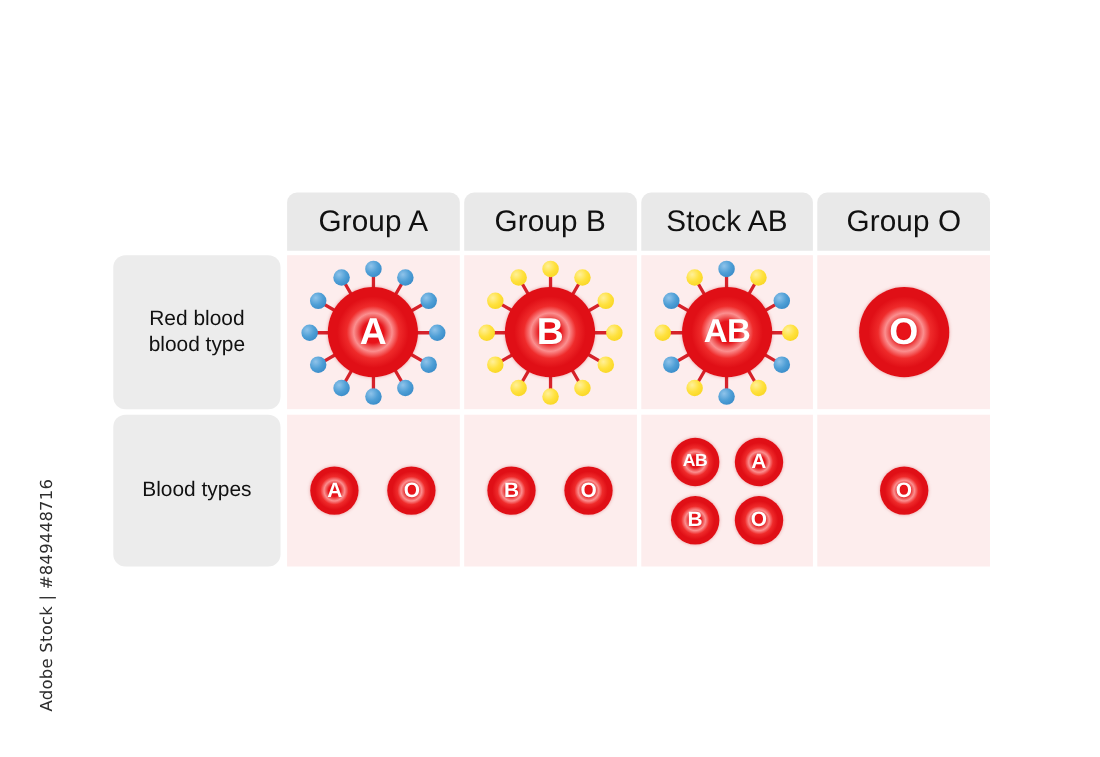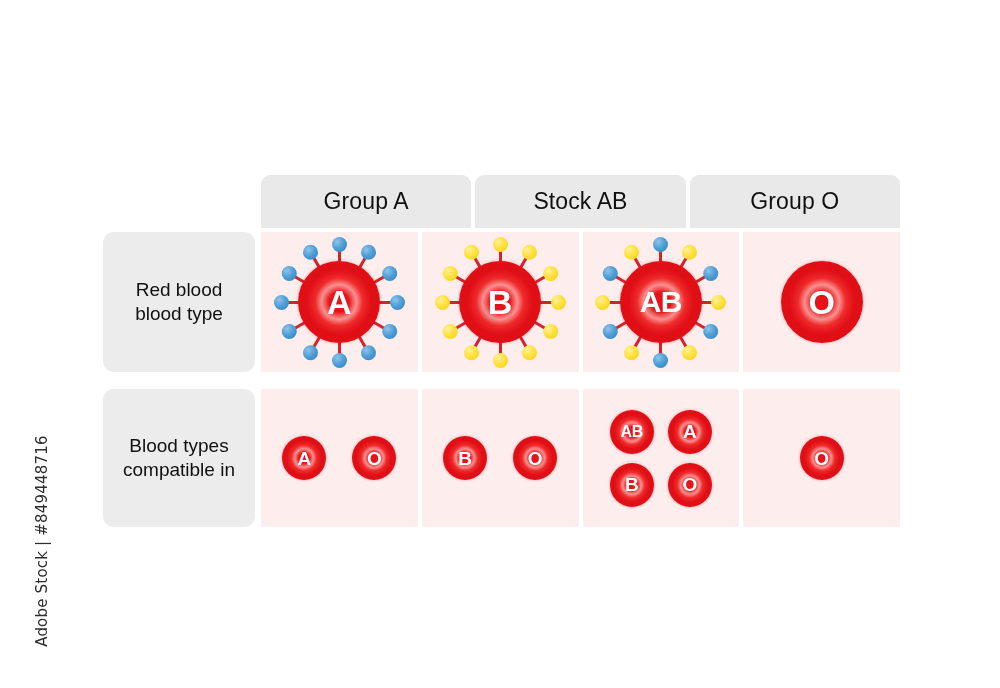--- a/index.html
+++ b/index.html
@@ -18,35 +18,35 @@
     font-family:"DejaVu Sans",sans-serif;
   }
 
   
   #table{
     position:absolute;left:103px;top:175px;
     width:797px;height:340px;
   }
   .row{display:flex;width:100%;}
   #header-row{height:53px;margin-bottom:4px;}
-  #row-rbc{height:140px;margin-bottom:17px;}
+  #row-rbc{height:140px;margin-bottom:5px;}
   #row-compat{height:138px;}
 
   .label-col{width:152px;flex:0 0 152px;margin-right:6px;}
   .data-col{flex:1 1 0;margin-right:4px;}
   .data-col:last-child{margin-right:0;text-align:right;}
 
   
   .hdr-spacer{background:transparent;}
   .hdr{
     background:#e9e9e9;border-radius:9px 9px 0 0;
     display:flex;align-items:center;justify-content:center;
     height:100%;
   }
-  .hdr-text{font-size:23px;color:#111;font-weight:400;letter-spacing:.1px;}
+  .hdr-text{font-size:27px;color:#111;font-weight:400;letter-spacing:.1px;}
 
   
   .lbl{
     background:#ececec;border-radius:11px;height:100%;
     display:flex;align-items:center;justify-content:center;
     text-align:center;padding:0 6px;box-sizing:border-box;
   }
   .lbl-text{font-size:19px;color:#111;line-height:1.28;}
 
   
@@ -122,20 +122,25 @@
 
   <div class="row" id="header-row">
     <div class="label-col hdr-spacer"></div>
 
     <div class="data-col">
       <div class="hdr">
         <span class="hdr-text">Group A</span>
       </div>
     </div>
 
+    <div class="data-col">
+      <div class="hdr">
+        <span class="hdr-text">Group B</span>
+      </div>
+    </div>
 
     <div class="data-col">
       <div class="hdr">
         <span class="hdr-text">Stock AB</span>
       </div>
     </div>
 
     <div class="data-col">
       <div class="hdr">
         <span class="hdr-text">Group O</span>
@@ -338,21 +343,20 @@
       </div>
     </div>
   </div>
 
   <div class="row" id="row-compat">
 
     <div class="label-col">
       <div class="lbl">
         <div class="lbl-text">
           <div>Blood types</div>
-          <div>compatible in</div>
         </div>
       </div>
     </div>
 
     <div class="data-col">
       <div class="cell">
         <div class="pair">
             <div class="rbc rbc-small">
               <span class="rbc-label">A</span>
             </div>

